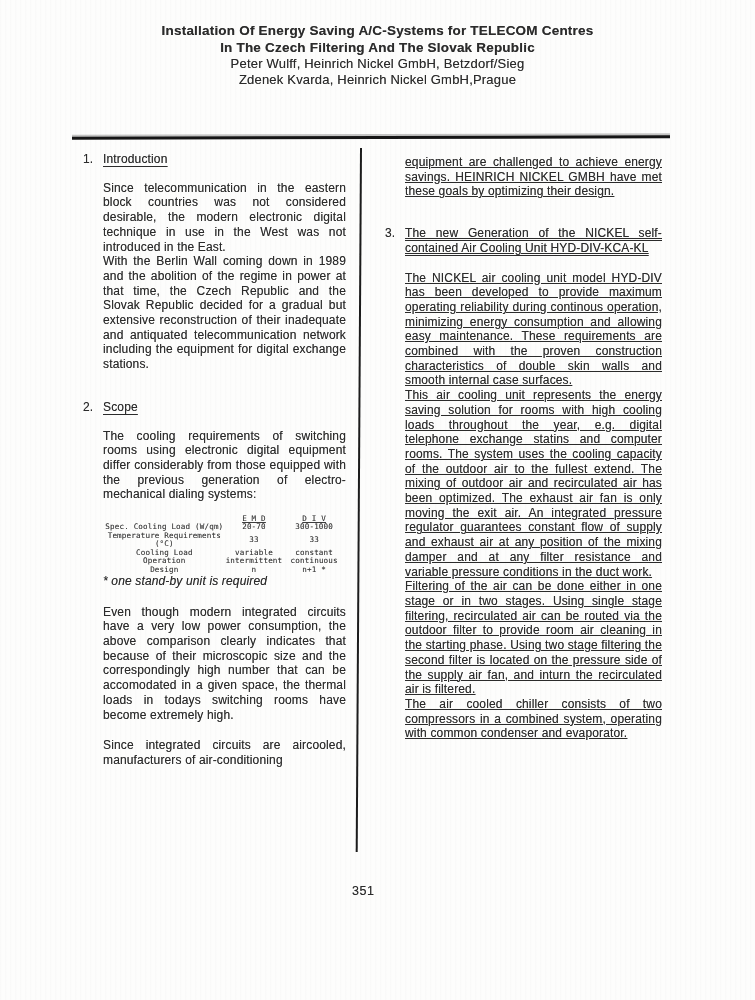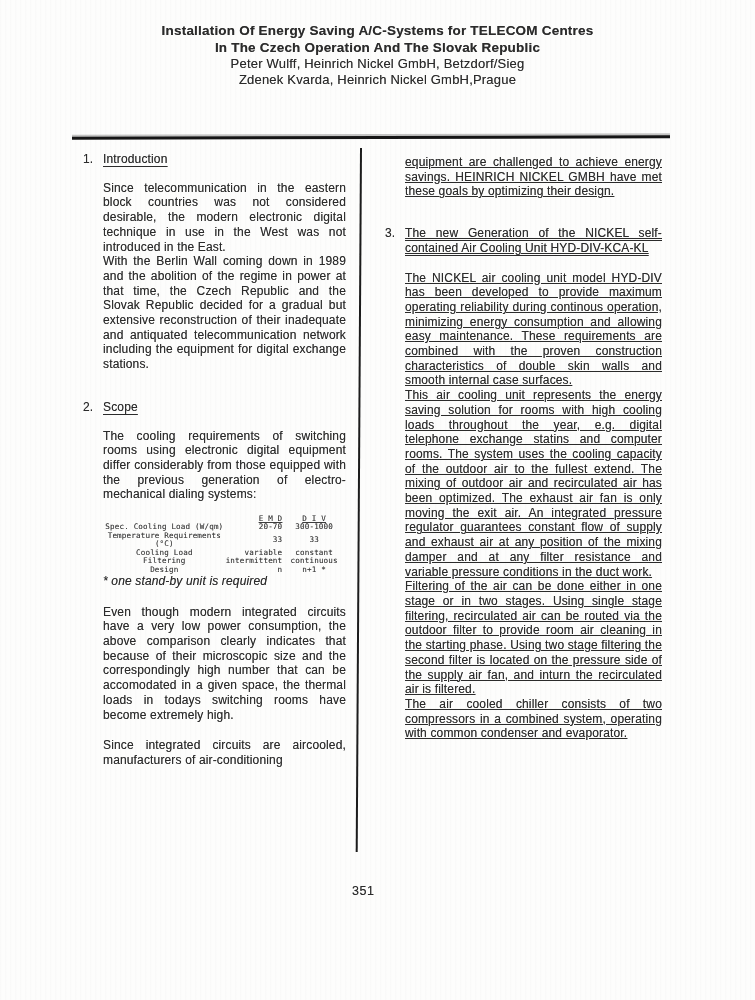--- a/index.html
+++ b/index.html
@@ -45,34 +45,34 @@
   .s3-block{margin-top:27px;}
   .s3-head{text-decoration:underline;text-underline-offset:2.5px;text-align:justify;margin:0;}
   .s3-body{margin-top:15px;}
 
   
   .spec-table{margin-top:13px;font-family:"DejaVu Sans Mono","Liberation Mono",monospace;
       font-size:7.6px;line-height:8.4px;color:#3d3d3d;border-collapse:collapse;width:100%;
       text-shadow:0 0 0.5px rgba(60,60,60,0.5);}
   .spec-table td{padding:0;}
   .spec-table .c-label{width:140px;text-align:center;}
-  .spec-table .c-emd{width:48px;text-align:right;}
+  .spec-table .c-emd{width:48px;text-align:center;}
   .spec-table .c-div{width:68px;text-align:center;}
   .spec-table .u{text-decoration:underline;text-underline-offset:1px;}
 
   .page-number{position:absolute;left:352px;top:884px;font-size:12.5px;letter-spacing:0.5px;}
 </style>
 </head>
 <body>
 
 <div class="page scan-text">
 
   <div class="titleblock">
     <div class="title-line">Installation Of Energy Saving A/C-Systems for TELECOM Centres</div>
-    <div class="title-line">In The Czech Operation And The Slovak Republic</div>
+    <div class="title-line">In The Czech Filtering And The Slovak Republic</div>
   </div>
 
   <div class="authorblock">
     <div class="author-line">Peter Wulff, Heinrich Nickel GmbH, Betzdorf/Sieg</div>
     <div class="author-line">Zdenek Kvarda, Heinrich Nickel GmbH,Prague</div>
   </div>
 
   <div class="rule"></div>
   <div class="col-divider"></div>
 
@@ -106,21 +106,21 @@
             <td class="c-label">Temperature Requirements (°C)</td>
             <td class="c-emd">33</td>
             <td class="c-div">33</td>
           </tr>
           <tr>
             <td class="c-label">Cooling Load</td>
             <td class="c-emd">variable</td>
             <td class="c-div">constant</td>
           </tr>
           <tr>
-            <td class="c-label">Filtering</td>
+            <td class="c-label">Operation</td>
             <td class="c-emd">intermittent</td>
             <td class="c-div">continuous</td>
           </tr>
           <tr>
             <td class="c-label">Design</td>
             <td class="c-emd">n</td>
             <td class="c-div">n+1 *</td>
           </tr>
         </tbody>
       </table>

